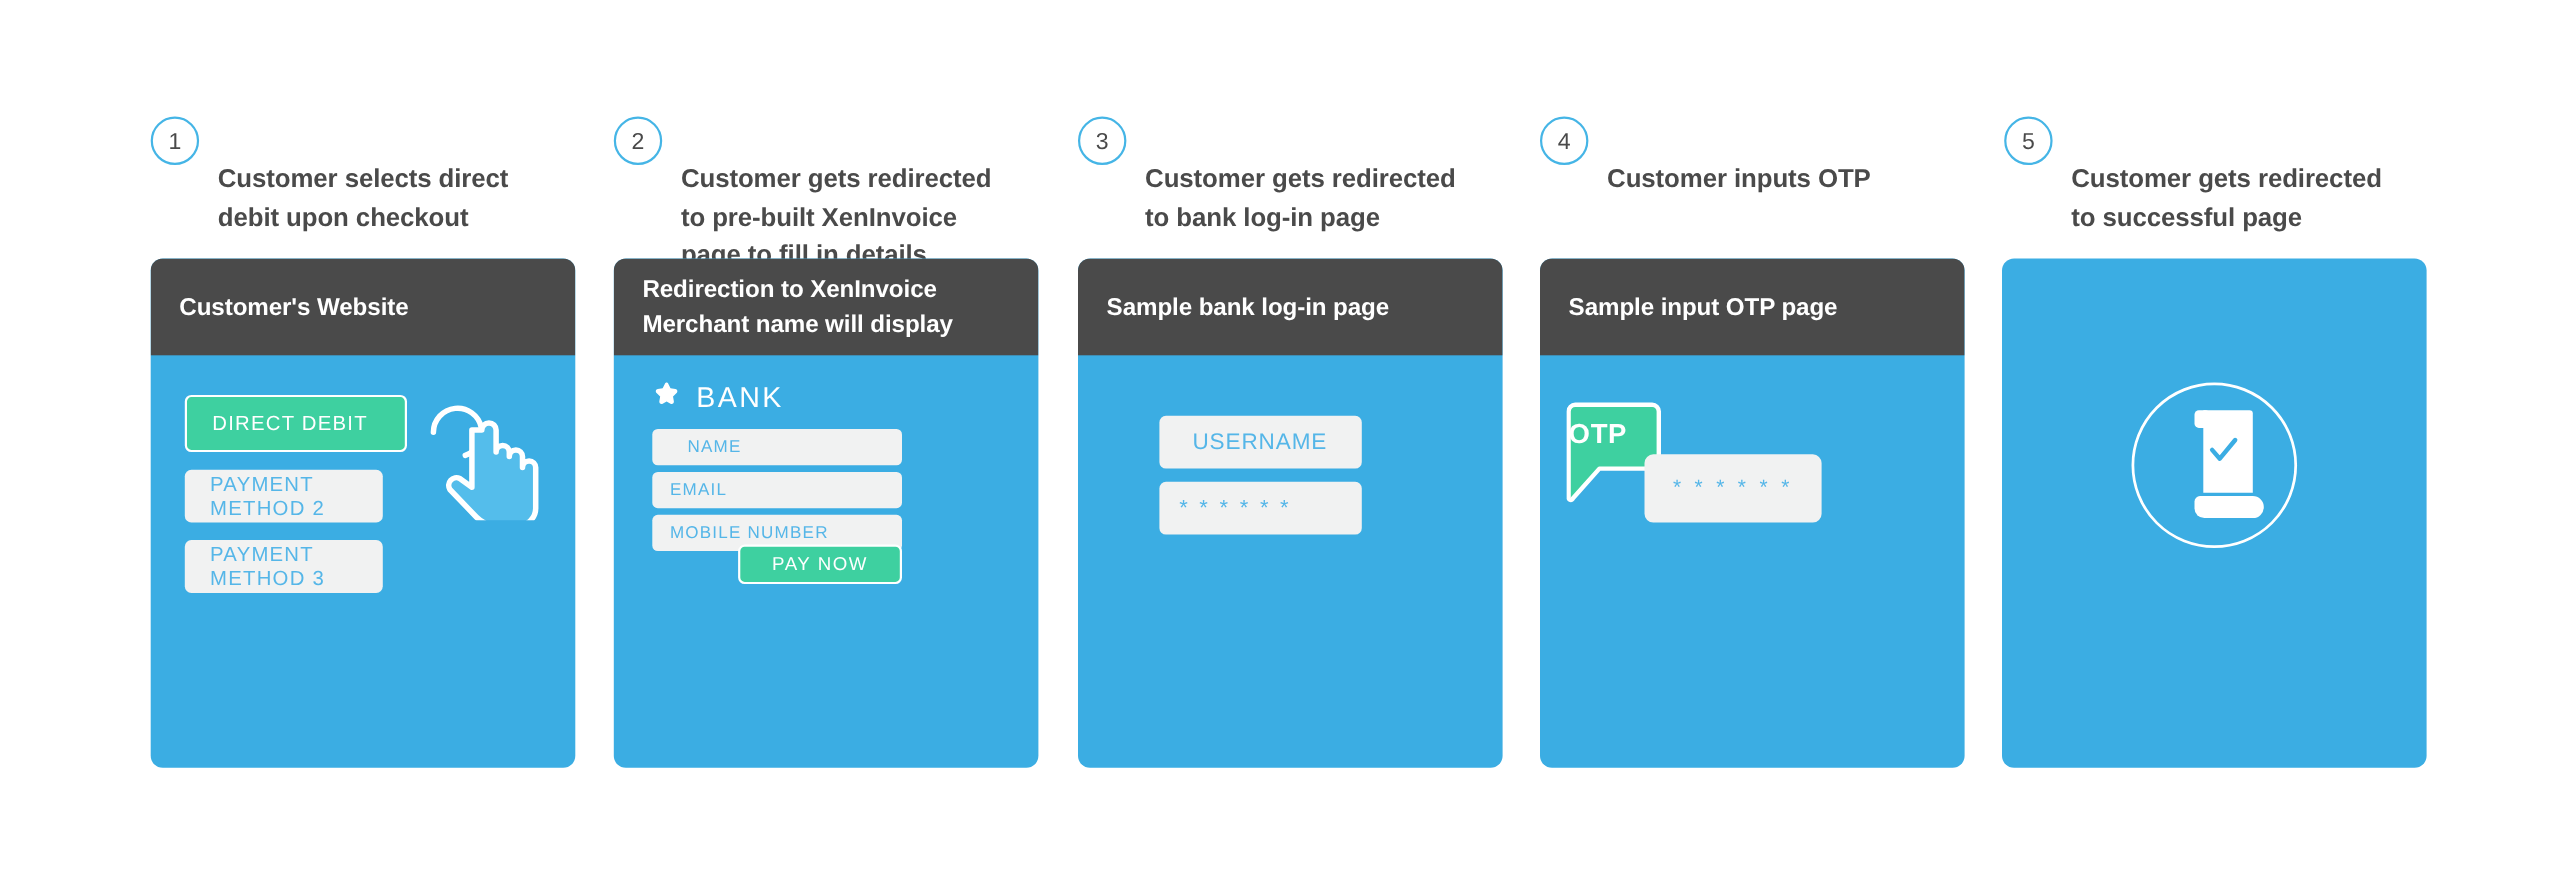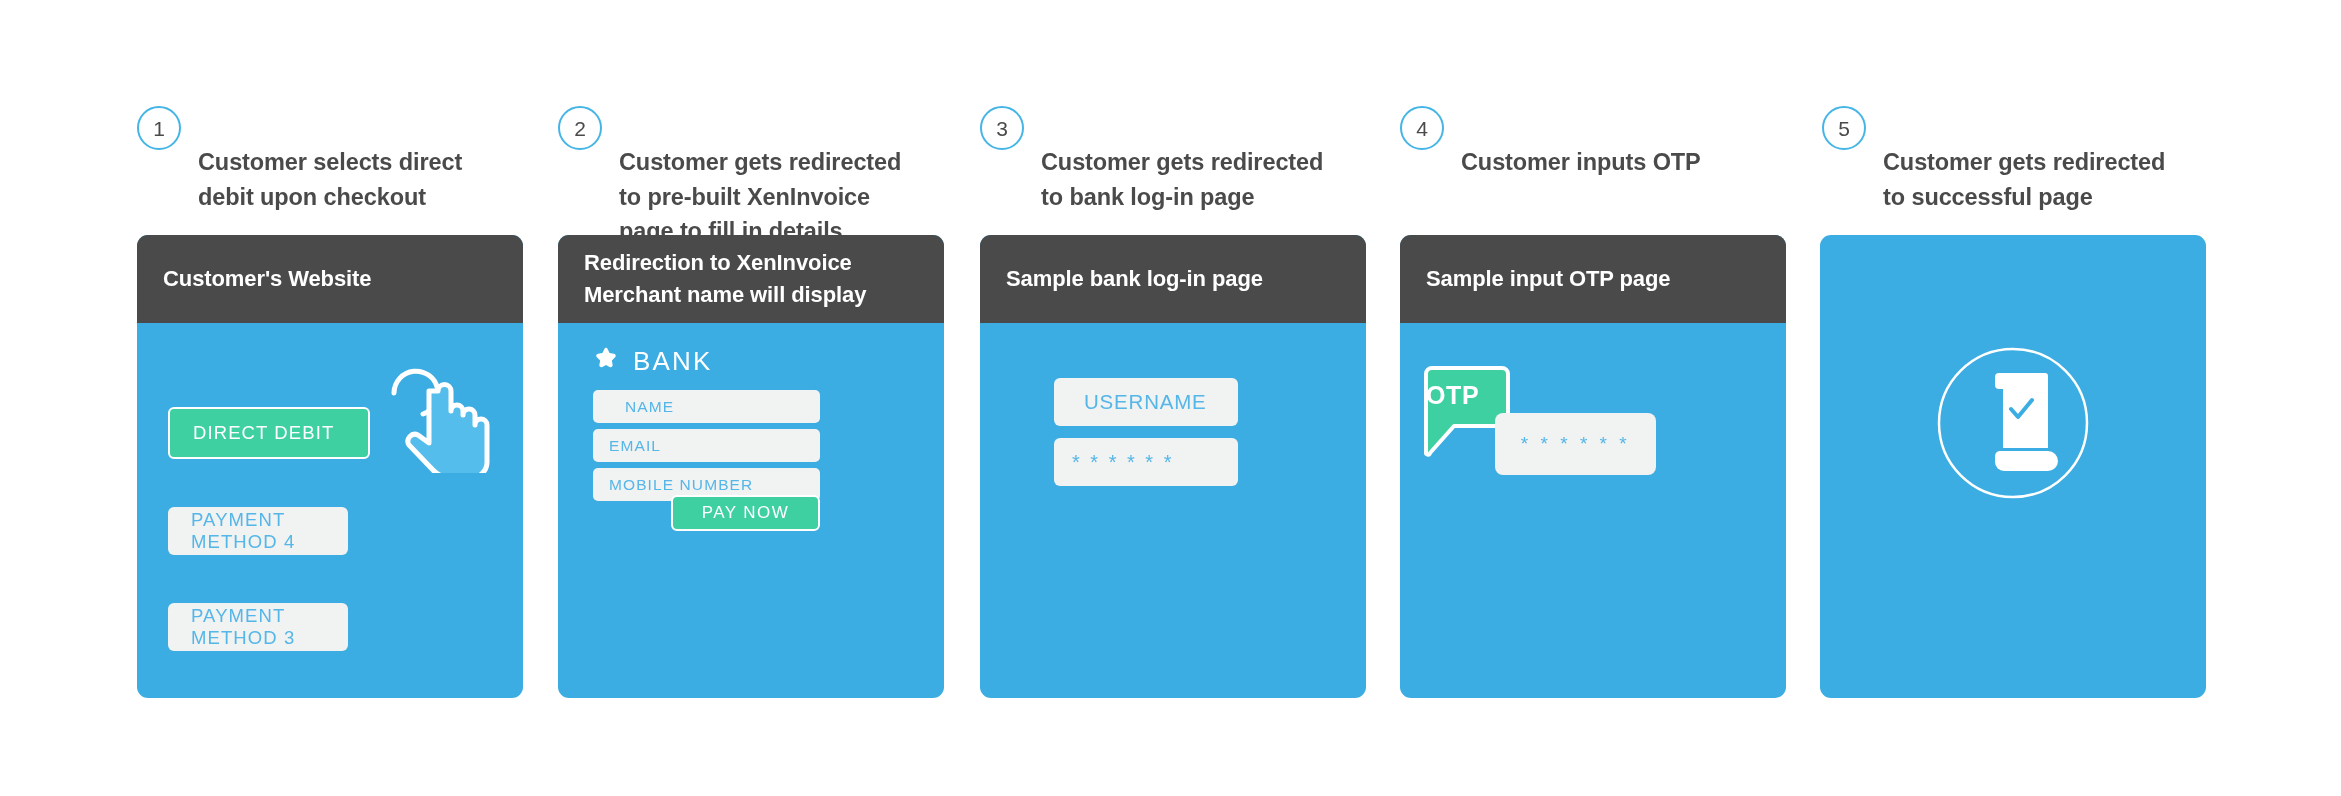--- a/index.html
+++ b/index.html
@@ -104,21 +104,20 @@
   .pay-btn {
     height: 48px;
     border-radius: 6px;
     display: flex;
     align-items: center;
     padding-left: 23px;
     box-sizing: border-box;
     font-size: 18.5px;
     letter-spacing: 1.1px;
     margin-bottom: 16px;
-    margin-top: 48px;
   }
   .pay-btn.primary {
     background: #3ed0a0;
     border: 2px solid #ffffff;
     color: #ffffff;
     width: 202px;
     height: 52px;
   }
   .pay-btn.secondary {
     background: #f1f2f2;
@@ -287,21 +286,21 @@
 
 </div>
 
 <div class="cards-row">
 
   <div class="card" style="left:137px;">
     <div class="card-header">Customer's Website</div>
     <div class="card-body">
       <div class="pay-list">
         <div class="pay-btn primary">DIRECT DEBIT</div>
-        <div class="pay-btn secondary">PAYMENT METHOD 4</div>
+        <div class="pay-btn secondary">PAYMENT METHOD 2</div>
         <div class="pay-btn secondary">PAYMENT METHOD 3</div>
       </div>
       <div class="cursor-hand">
         <svg width="120" height="120" viewBox="0 0 120 120">
           <path d="M21 40 a22 22 0 1 1 29 21" fill="none" stroke="#ffffff" stroke-width="5" stroke-linecap="round"></path>
           <path d="M30 24 L30 76 L19 68 a7 7 0 0 0 -9 10 L34 103 a26 26 0 0 0 19 8 L72 111 a16 16 0 0 0 16 -16 L88 58 a6 6 0 0 0 -12 0 L76 48 a6 6 0 0 0 -12 0 L64 44 a6 6 0 0 0 -12 0 L52 24 a6.5 6.5 0 0 0 -13 0 Z" transform="translate(26,14)" fill="#54bdeb" stroke="#ffffff" stroke-width="5" stroke-linejoin="round"></path>
         </svg>
       </div>
     </div>
   </div>

